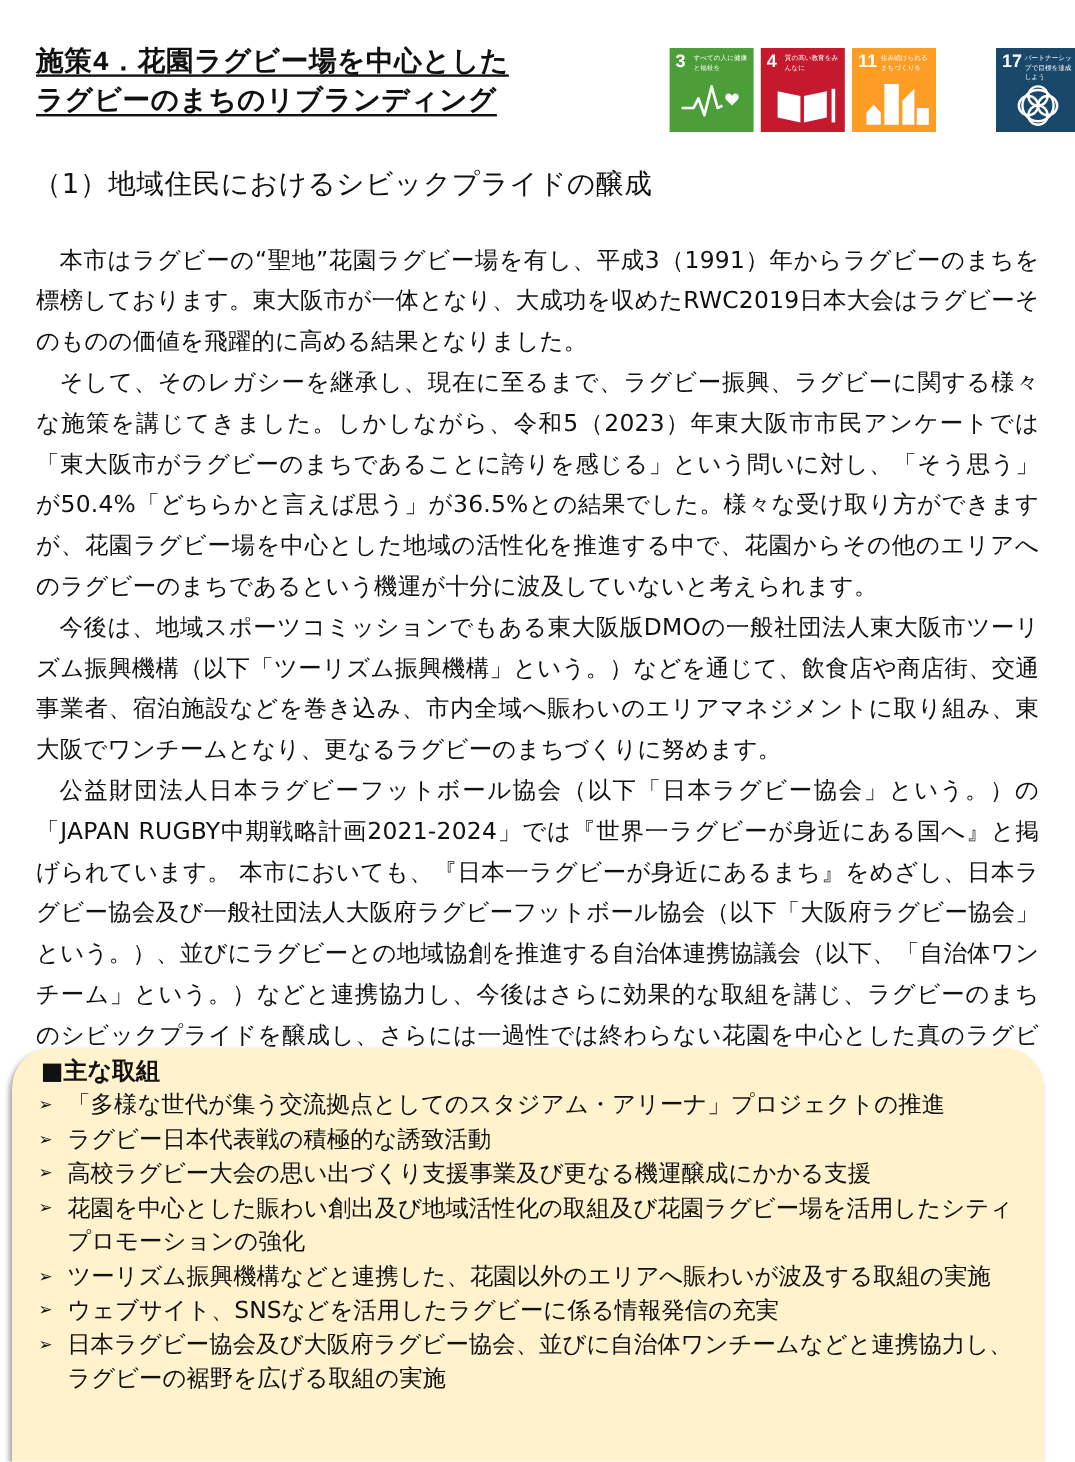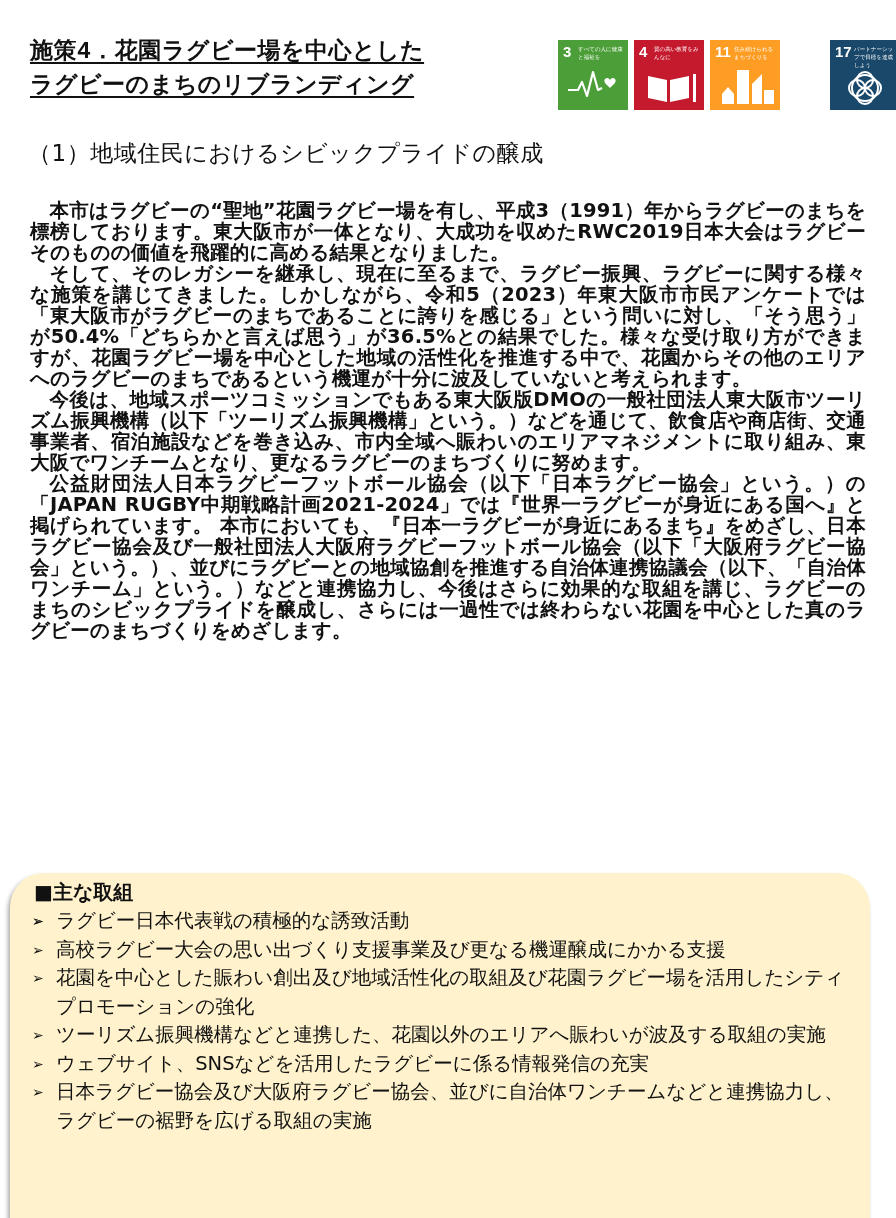--- a/index.html
+++ b/index.html
@@ -8,21 +8,21 @@
   .title { position:absolute; left:30px; top:36px; font-size:23px; font-weight:bold; line-height:32px; letter-spacing:0.5px; }
   .title .l1 { display:block; text-decoration:underline; text-underline-offset:4px;font-family:Liberation Mono, monospace; }
   .title .l2 { display:block; text-decoration:underline; text-underline-offset:4px; }
   .sdgs { position:absolute; left:558px; top:40px; display:flex; gap:6px; }
   .sdg { width:70px; height:70px; position:relative; color:#fff; overflow:hidden; }
   .sdg .num { position:absolute; left:5px; top:3px; font-size:15px; font-weight:bold; font-family:"Liberation Sans", sans-serif; }
   .sdg .lbl { position:absolute; left:20px; top:5px; font-size:5.5px; line-height:8px; width:48px; }
   .sdg.s11 .lbl, .sdg.s17 .lbl { left:24px; width:44px; }
   .sdg svg { position:absolute; left:0; top:0; }
   .subtitle { position:absolute; left:28px; top:138px; font-size:23px; font-weight:normal; letter-spacing:0.5px; }
-  .body { position:absolute; left:30px; top:200px; width:836px; font-size:19.5px; line-height:21px; letter-spacing:0.2px;font-weight:bold; }
+  .body { position:absolute; left:30px; top:200px; width:836px; font-size:19.5px; line-height:34px; letter-spacing:0.2px; }
   .body p { margin:0; text-indent:1em; text-align:justify; }
   .box { position:absolute; left:10px; top:873px; width:860px; height:426px;
          background:#fff2cc; border-radius:34px;
          box-shadow: -2px 3px 4px rgba(0,0,0,0.35); }
   .box-head { position:absolute; left:24px; top:6px; font-size:20px; font-weight:bold; }
   .box-list { position:absolute; left:20px; top:34px; width:830px; margin:0; padding:0; list-style:none;
               font-size:19.5px; line-height:28.5px; }
   .box-list li { position:relative; padding-left:26px; }
   .bullet { position:absolute; left:2px; top:0; font-size:14px; }
 </style>
@@ -82,21 +82,21 @@
 <div class="body">
   <p>本市はラグビーの“聖地”花園ラグビー場を有し、平成3（1991）年からラグビーのまちを標榜しております。東大阪市が一体となり、大成功を収めたRWC2019日本大会はラグビーそのものの価値を飛躍的に高める結果となりました。</p>
   <p>そして、そのレガシーを継承し、現在に至るまで、ラグビー振興、ラグビーに関する様々な施策を講じてきました。しかしながら、令和5（2023）年東大阪市市民アンケートでは「東大阪市がラグビーのまちであることに誇りを感じる」という問いに対し、「そう思う」が50.4%「どちらかと言えば思う」が36.5%との結果でした。様々な受け取り方ができますが、花園ラグビー場を中心とした地域の活性化を推進する中で、花園からその他のエリアへのラグビーのまちであるという機運が十分に波及していないと考えられます。</p>
   <p>今後は、地域スポーツコミッションでもある東大阪版DMOの一般社団法人東大阪市ツーリズム振興機構（以下「ツーリズム振興機構」という。）などを通じて、飲食店や商店街、交通事業者、宿泊施設などを巻き込み、市内全域へ賑わいのエリアマネジメントに取り組み、東大阪でワンチームとなり、更なるラグビーのまちづくりに努めます。</p>
   <p>公益財団法人日本ラグビーフットボール協会（以下「日本ラグビー協会」という。）の「JAPAN RUGBY中期戦略計画2021-2024」では『世界一ラグビーが身近にある国へ』と掲げられています。 本市においても、『日本一ラグビーが身近にあるまち』をめざし、日本ラグビー協会及び一般社団法人大阪府ラグビーフットボール協会（以下「大阪府ラグビー協会」という。）、並びにラグビーとの地域協創を推進する自治体連携協議会（以下、「自治体ワンチーム」という。）などと連携協力し、今後はさらに効果的な取組を講じ、ラグビーのまちのシビックプライドを醸成し、さらには一過性では終わらない花園を中心とした真のラグビーのまちづくりをめざします。</p>
 </div>
 
 <div class="box">
   <div class="box-head">■主な取組</div>
   <ul class="box-list">
-    <li><span class="bullet">➢</span></li>
+    <li><span class="bullet">➢</span><span>「多様な世代が集う交流拠点としてのスタジアム・アリーナ」プロジェクトの推進</span></li>
     <li><span class="bullet">➢</span><span>ラグビー日本代表戦の積極的な誘致活動</span></li>
     <li><span class="bullet">➢</span><span>高校ラグビー大会の思い出づくり支援事業及び更なる機運醸成にかかる支援</span></li>
     <li><span class="bullet">➢</span><span>花園を中心とした賑わい創出及び地域活性化の取組及び花園ラグビー場を活用したシティプロモーションの強化</span></li>
     <li><span class="bullet">➢</span><span>ツーリズム振興機構などと連携した、花園以外のエリアへ賑わいが波及する取組の実施</span></li>
     <li><span class="bullet">➢</span><span>ウェブサイト、SNSなどを活用したラグビーに係る情報発信の充実</span></li>
     <li><span class="bullet">➢</span><span>日本ラグビー協会及び大阪府ラグビー協会、並びに自治体ワンチームなどと連携協力し、ラグビーの裾野を広げる取組の実施</span></li>
   </ul>
 </div>
 
 </body></html>

